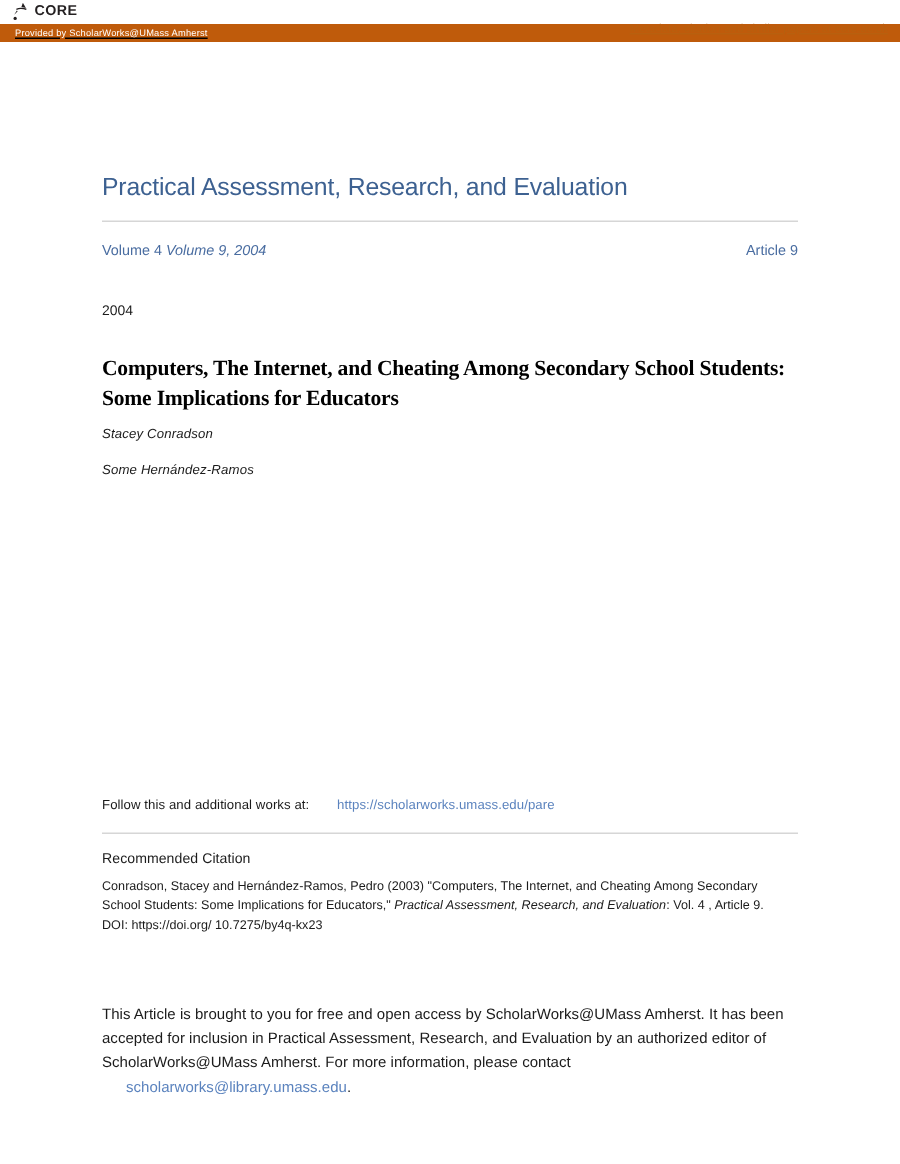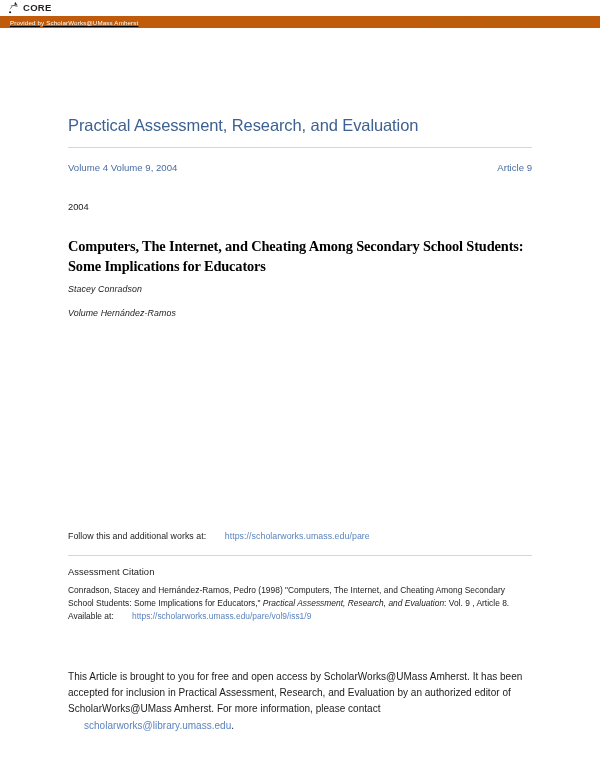--- a/index.html
+++ b/index.html
@@ -117,20 +117,21 @@
     top: 134px;
     left: 0;
     width: 464px;
     display: flex;
     justify-content: space-between;
     align-items: baseline;
     font-size: 9.6px;
     color: #4a6da1;
   }
   .volume-row .vol-italic {
+    font-style: italic;
   }
 
   .pub-year {
     position: absolute;
     top: 174px;
     left: 0;
     font-size: 9.3px;
     color: #1b1b1b;
   }
 
@@ -248,37 +249,34 @@
       </div>
       <div>Article 9</div>
     </div>
 
     <div class="pub-year">2004</div>
 
     <h1 class="article-title">Computers, The Internet, and Cheating Among Secondary School Students: Some Implications for Educators</h1>
 
     <div class="author author-1">Stacey Conradson</div>
 
-    <div class="author author-2">Volume Hernández-Ramos</div>
+    <div class="author author-2">Some Hernández-Ramos</div>
 
     <div class="follow-line">
       <span>Follow this and additional works at:</span>
       <a class="link" href="#">https://scholarworks.umass.edu/pare</a>
     </div>
 
     <div class="rule rule-2"></div>
 
-    <div class="rec-heading">Assessment Citation</div>
+    <div class="rec-heading">Recommended Citation</div>
 
     <div class="citation">
-      <span>Conradson, Stacey and Hernández-Ramos, Pedro (1998) "Computers, The Internet, and Cheating Among Secondary School Students: Some Implications for Educators," </span><span class="ital">Practical Assessment, Research, and Evaluation</span><span>: Vol. 9 , Article 8.</span>
-      <span class="citation-avail">
-        <span>Available at:</span>
-        <a class="link" href="#">https://scholarworks.umass.edu/pare/vol9/iss1/9</a>
-      </span>
+      <span>Conradson, Stacey and Hernández-Ramos, Pedro (2003) "Computers, The Internet, and Cheating Among Secondary School Students: Some Implications for Educators," </span><span class="ital">Practical Assessment, Research, and Evaluation</span><span>: Vol. 4 , Article 9.</span>
+      <span class="citation-doi">DOI: https://doi.org/ 10.7275/by4q-kx23</span>
     </div>
 
     <div class="footer-note">
       <span>This Article is brought to you for free and open access by ScholarWorks@UMass Amherst. It has been accepted for inclusion in Practical Assessment, Research, and Evaluation by an authorized editor of ScholarWorks@UMass Amherst. For more information, please contact </span><a class="link" href="#">scholarworks@library.umass.edu</a><span>.</span>
     </div>
 
   </div>
 </div>
 
 </body></html>

